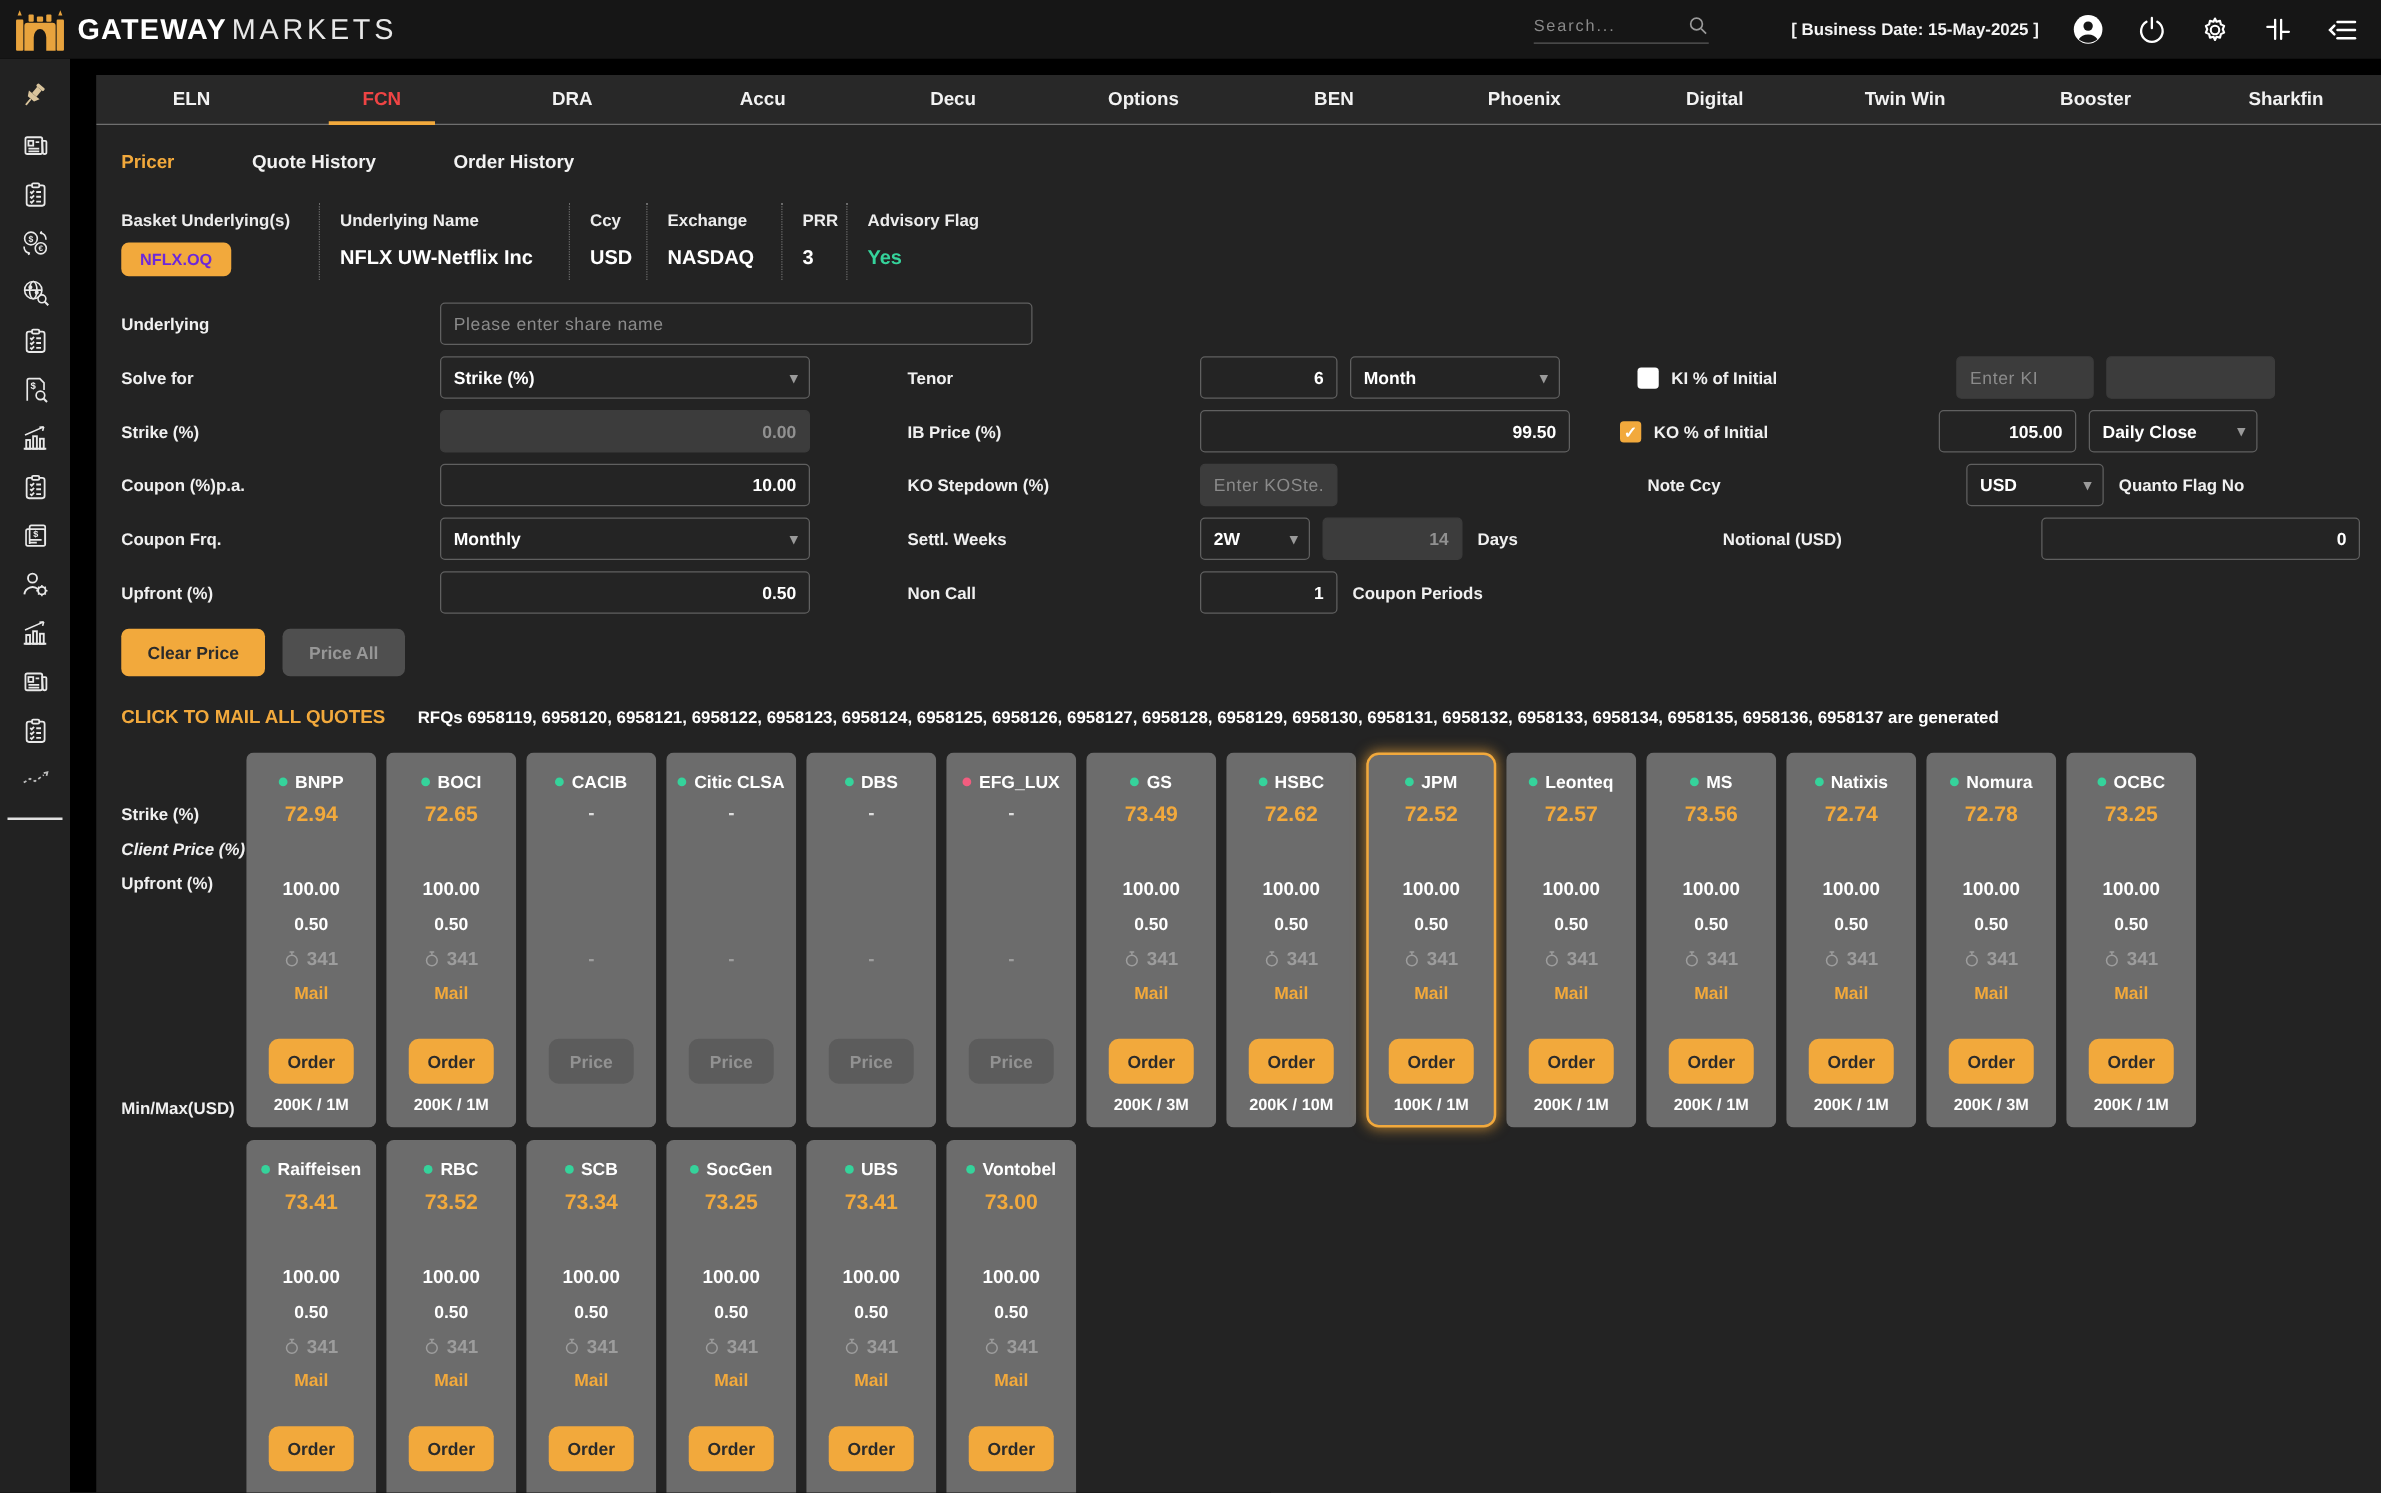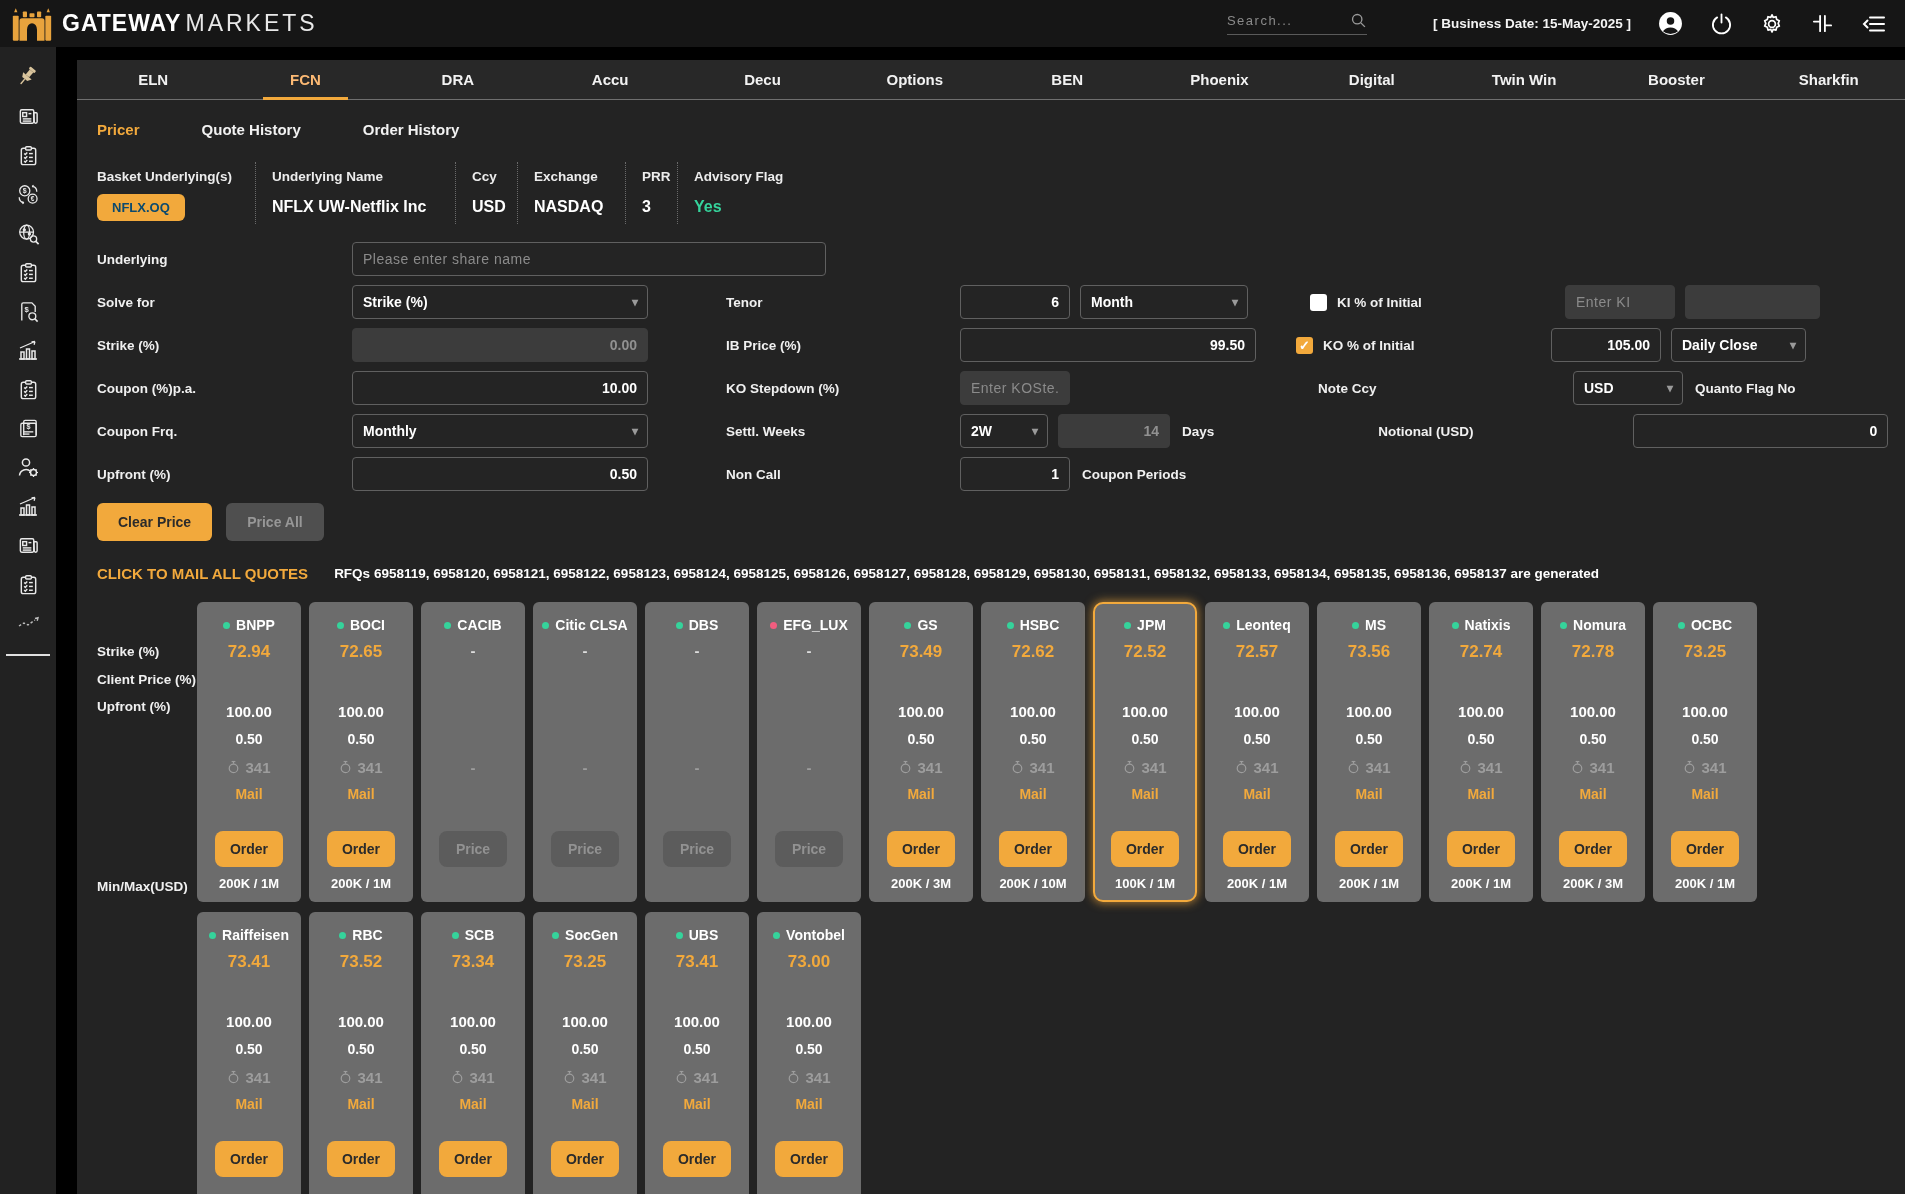--- a/index.html
+++ b/index.html
@@ -27,36 +27,36 @@
     display:flex; flex-direction:column; align-items:center; padding-top:18px; gap:15px; z-index:10; }
   .sicon { width:24px; height:24px; display:flex; align-items:center; justify-content:center; cursor:pointer; }
   .sdivider { width:44px; height:2px; background:#e0e0e0; margin-top:4px; }
 
   
   #content { position:absolute; top:60px; left:77px; width:1828px; height:1134px; background:#232323; overflow:hidden; }
 
   #tabbar { height:40px; display:flex; background:#282828; border-bottom:1px solid #6f6f6f; }
   .tab { flex:1; display:flex; align-items:center; justify-content:center; font-size:15px; font-weight:700;
     color:#f2f2f2; cursor:pointer; position:relative; }
-  .tab.active { color:#fdba74; }
+  .tab.active { color:#ef4444; }
   .tab.active::after { content:""; position:absolute; bottom:-1px; left:22%; width:56%; height:3px; background:#f2a93c; }
 
   .pad { padding-left:20px; }
 
   #subnav { margin-top:21px; display:flex; gap:62px; }
   .subtab { font-size:15px; font-weight:700; color:#f2f2f2; cursor:pointer; }
   .subtab.active { color:#f2a93c; }
 
   
   #utable { margin-top:24px; display:flex; }
   .ucol { padding:0 16px; border-left:1px dotted #6a6a6a; }
   .ucol:first-child { border-left:none; padding-left:0; }
   .uhead { font-size:13.5px; font-weight:700; color:#ececec; height:28px; display:flex; align-items:center; }
   .uval { font-size:16px; font-weight:700; color:#fff; height:34px; display:flex; align-items:center; }
-  .pill { background:#f2a93c; color:#0c4a6e; border-radius:6px; padding:6px 15px; font-size:13px; font-weight:700;
+  .pill { background:#f2a93c; color:#6d28d9; border-radius:6px; padding:6px 15px; font-size:13px; font-weight:700;
     border:none; cursor:pointer; font-family:inherit; }
   .uval.green { color:#35d39b; }
   .w-basket{width:158px;} .w-name{width:200px;} .w-ccy{width:62px;} .w-exch{width:108px;} .w-prr{width:52px;} .w-adv{width:130px;}
 
   
   #pricer-form { margin-top:18px; }
   .frow { display:flex; align-items:center; height:34px; margin-bottom:9px; }
   .flabel { font-size:13.5px; font-weight:700; color:#f0f0f0; }
   .l1 { width:255px; } .l2 { width:234px; }
   .l3 { width:255px; display:flex; align-items:center; gap:10px; }
@@ -87,21 +87,21 @@
 
   
   #mailline { margin-top:24px; display:flex; align-items:center; gap:26px; }
   .mail-cta { color:#f2a93c; font-weight:700; font-size:15px; cursor:pointer; white-space:nowrap; }
   .rfqs { color:#fff; font-weight:700; font-size:13.5px; white-space:nowrap; }
 
   
   #quotes { margin-top:20px; display:flex; }
   .qlabels { width:100px; flex-shrink:0; position:relative; }
   .qlab { position:absolute; left:0; font-size:13.5px; font-weight:700; color:#f0f0f0; white-space:nowrap; }
-  .qlab.strike{top:42px;} .qlab.price{top:70px;} .qlab.upf{top:97px;} .qlab.minmax{top:277px;}
+  .qlab.strike{top:42px;} .qlab.price{top:70px;font-style:italic;} .qlab.upf{top:97px;} .qlab.minmax{top:277px;}
   .qrow { display:flex; gap:8px; margin-bottom:10px; }
   .qcard { width:104px; height:300px; background:#6c6c6c; border-radius:6px; border:2px solid transparent;
     display:flex; flex-direction:column; align-items:center; padding:12px 3px 8px; flex-shrink:0; }
   .qcard.highlighted { border-color:#f2a93c; border-radius:10px; box-shadow:0 0 10px 1px rgba(242,169,60,.65); }
   .qhead { display:flex; align-items:center; gap:6px; height:18px; margin-bottom:8px; }
   .dot { width:7px; height:7px; border-radius:50%; flex-shrink:0; }
   .bank { font-size:14px; font-weight:700; color:#fff; white-space:nowrap; }
   .qstrike { font-size:17px; font-weight:700; color:#f2a93c; height:24px; margin-bottom:5px; }
   .empty .qstrike { color:#dedede; font-size:15px; }
   .qprice { font-size:15px; font-weight:700; color:#fff; height:23px; margin-bottom:5px;margin-top:32px; }

